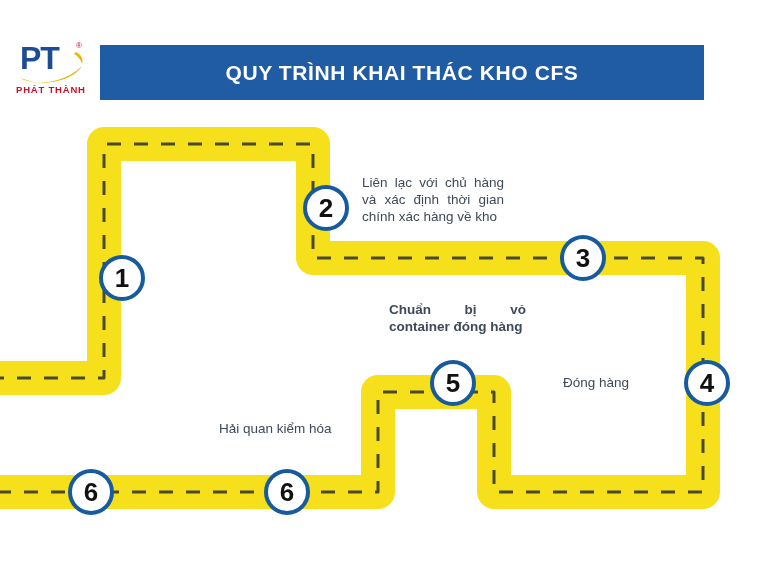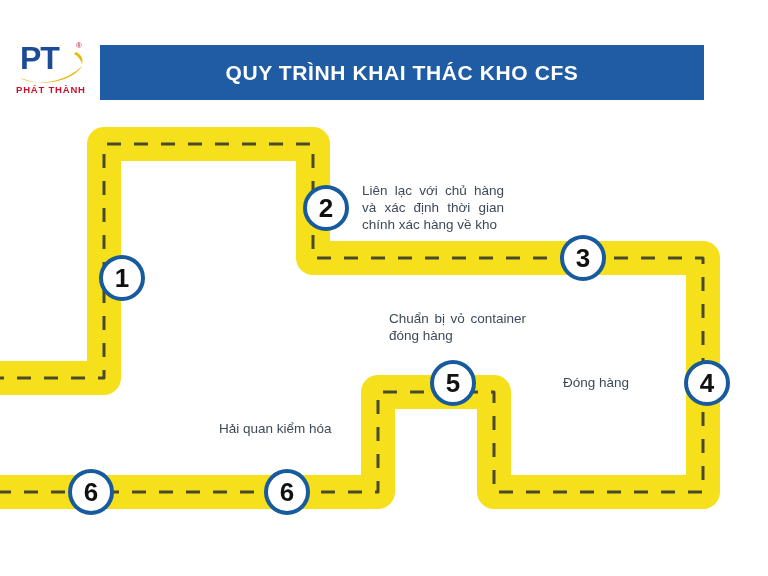--- a/index.html
+++ b/index.html
@@ -163,23 +163,23 @@
 
   <div class="step" style="left:99px;  top:255px;">1</div>
   <div class="step" style="left:303px; top:185px;">2</div>
   <div class="step" style="left:560px; top:235px;">3</div>
   <div class="step" style="left:684px; top:360px;">4</div>
   <div class="step" style="left:430px; top:360px;">5</div>
   <div class="step" style="left:264px; top:469px;">6</div>
   <div class="step" style="left:68px;  top:469px;">6</div>
 
 
-  <div class="label justify" style="left:362px; top:182px; width:142px;">Liên lạc với chủ hàng và xác định thời gian chính xác hàng về kho</div>
+  <div class="label justify" style="left:362px; top:174px; width:142px;">Liên lạc với chủ hàng và xác định thời gian chính xác hàng về kho</div>
 
 
   <div class="label" style="left:563px; top:374px; width:140px;">Đóng hàng</div>
 
-  <div class="label justify" style="left:389px; top:310px; width:137px;">Chuẩn bị vỏ container đóng hàng</div>
+  <div class="label justify" style="left:389px; top:301px; width:137px;font-weight:bold;">Chuẩn bị vỏ container đóng hàng</div>
 
   <div class="label" style="left:219px; top:420px; width:170px;">Hải quan kiểm hóa</div>
 
 
 </div>
 
 </body></html>

